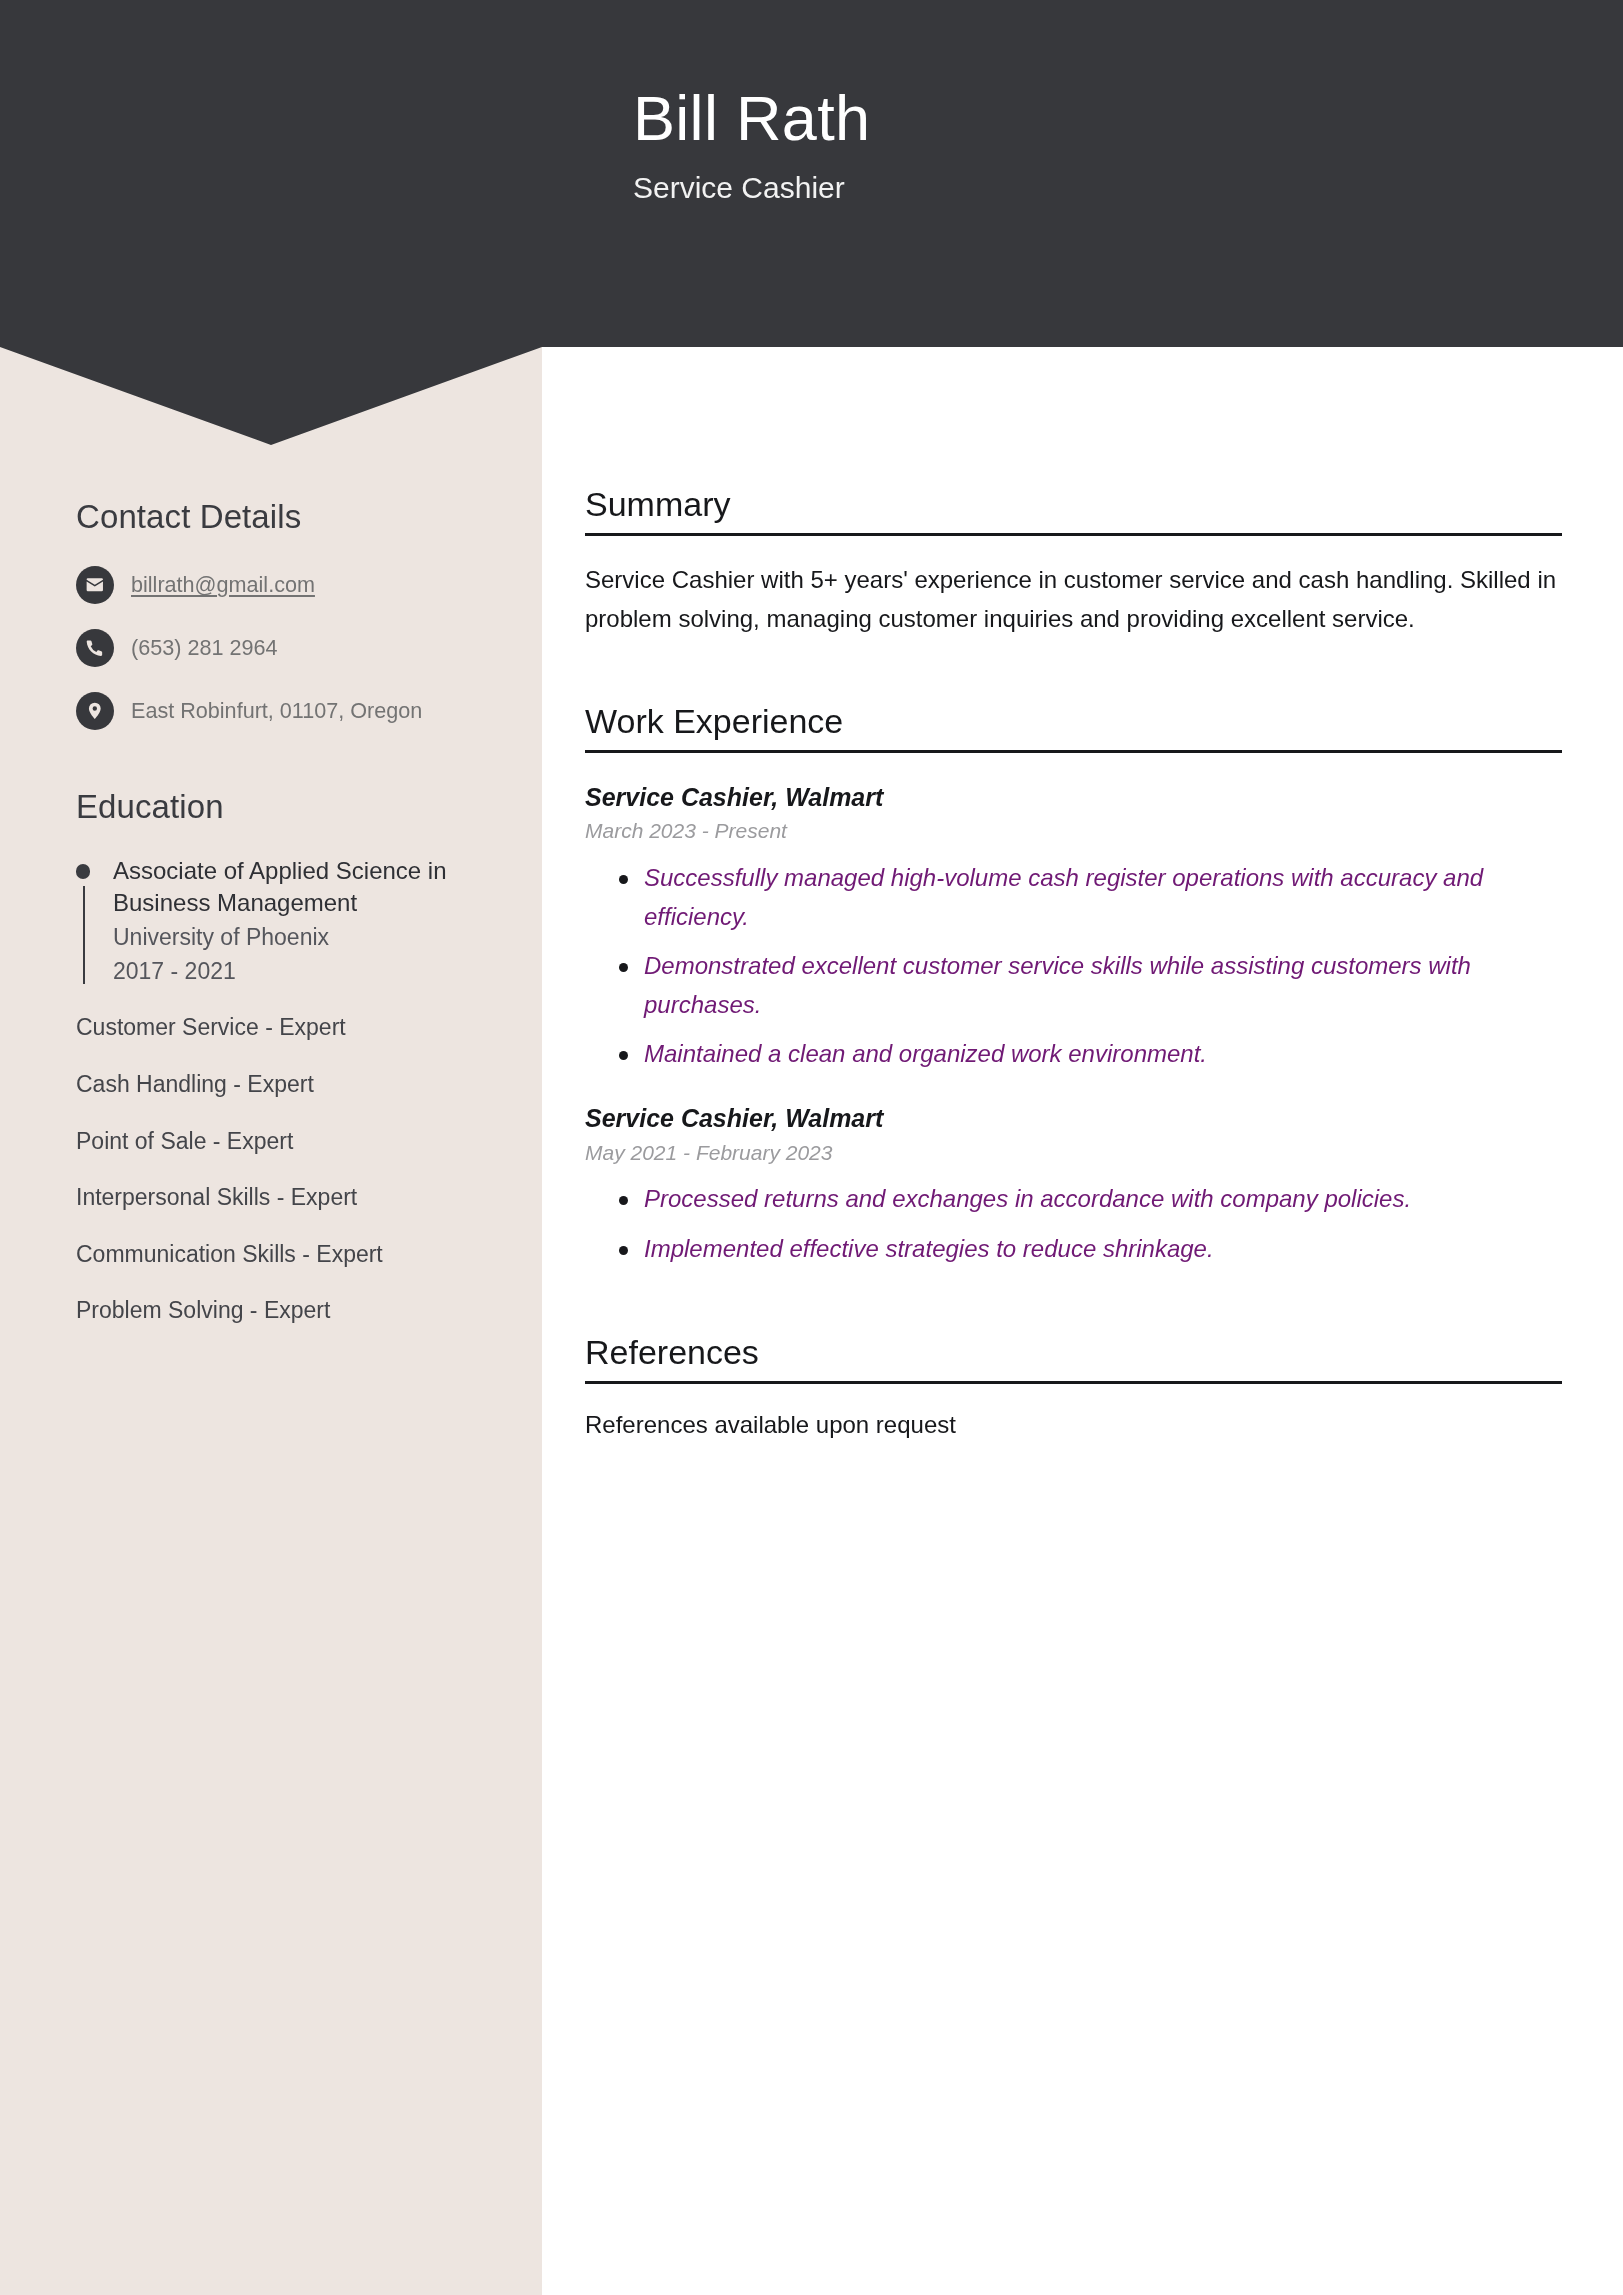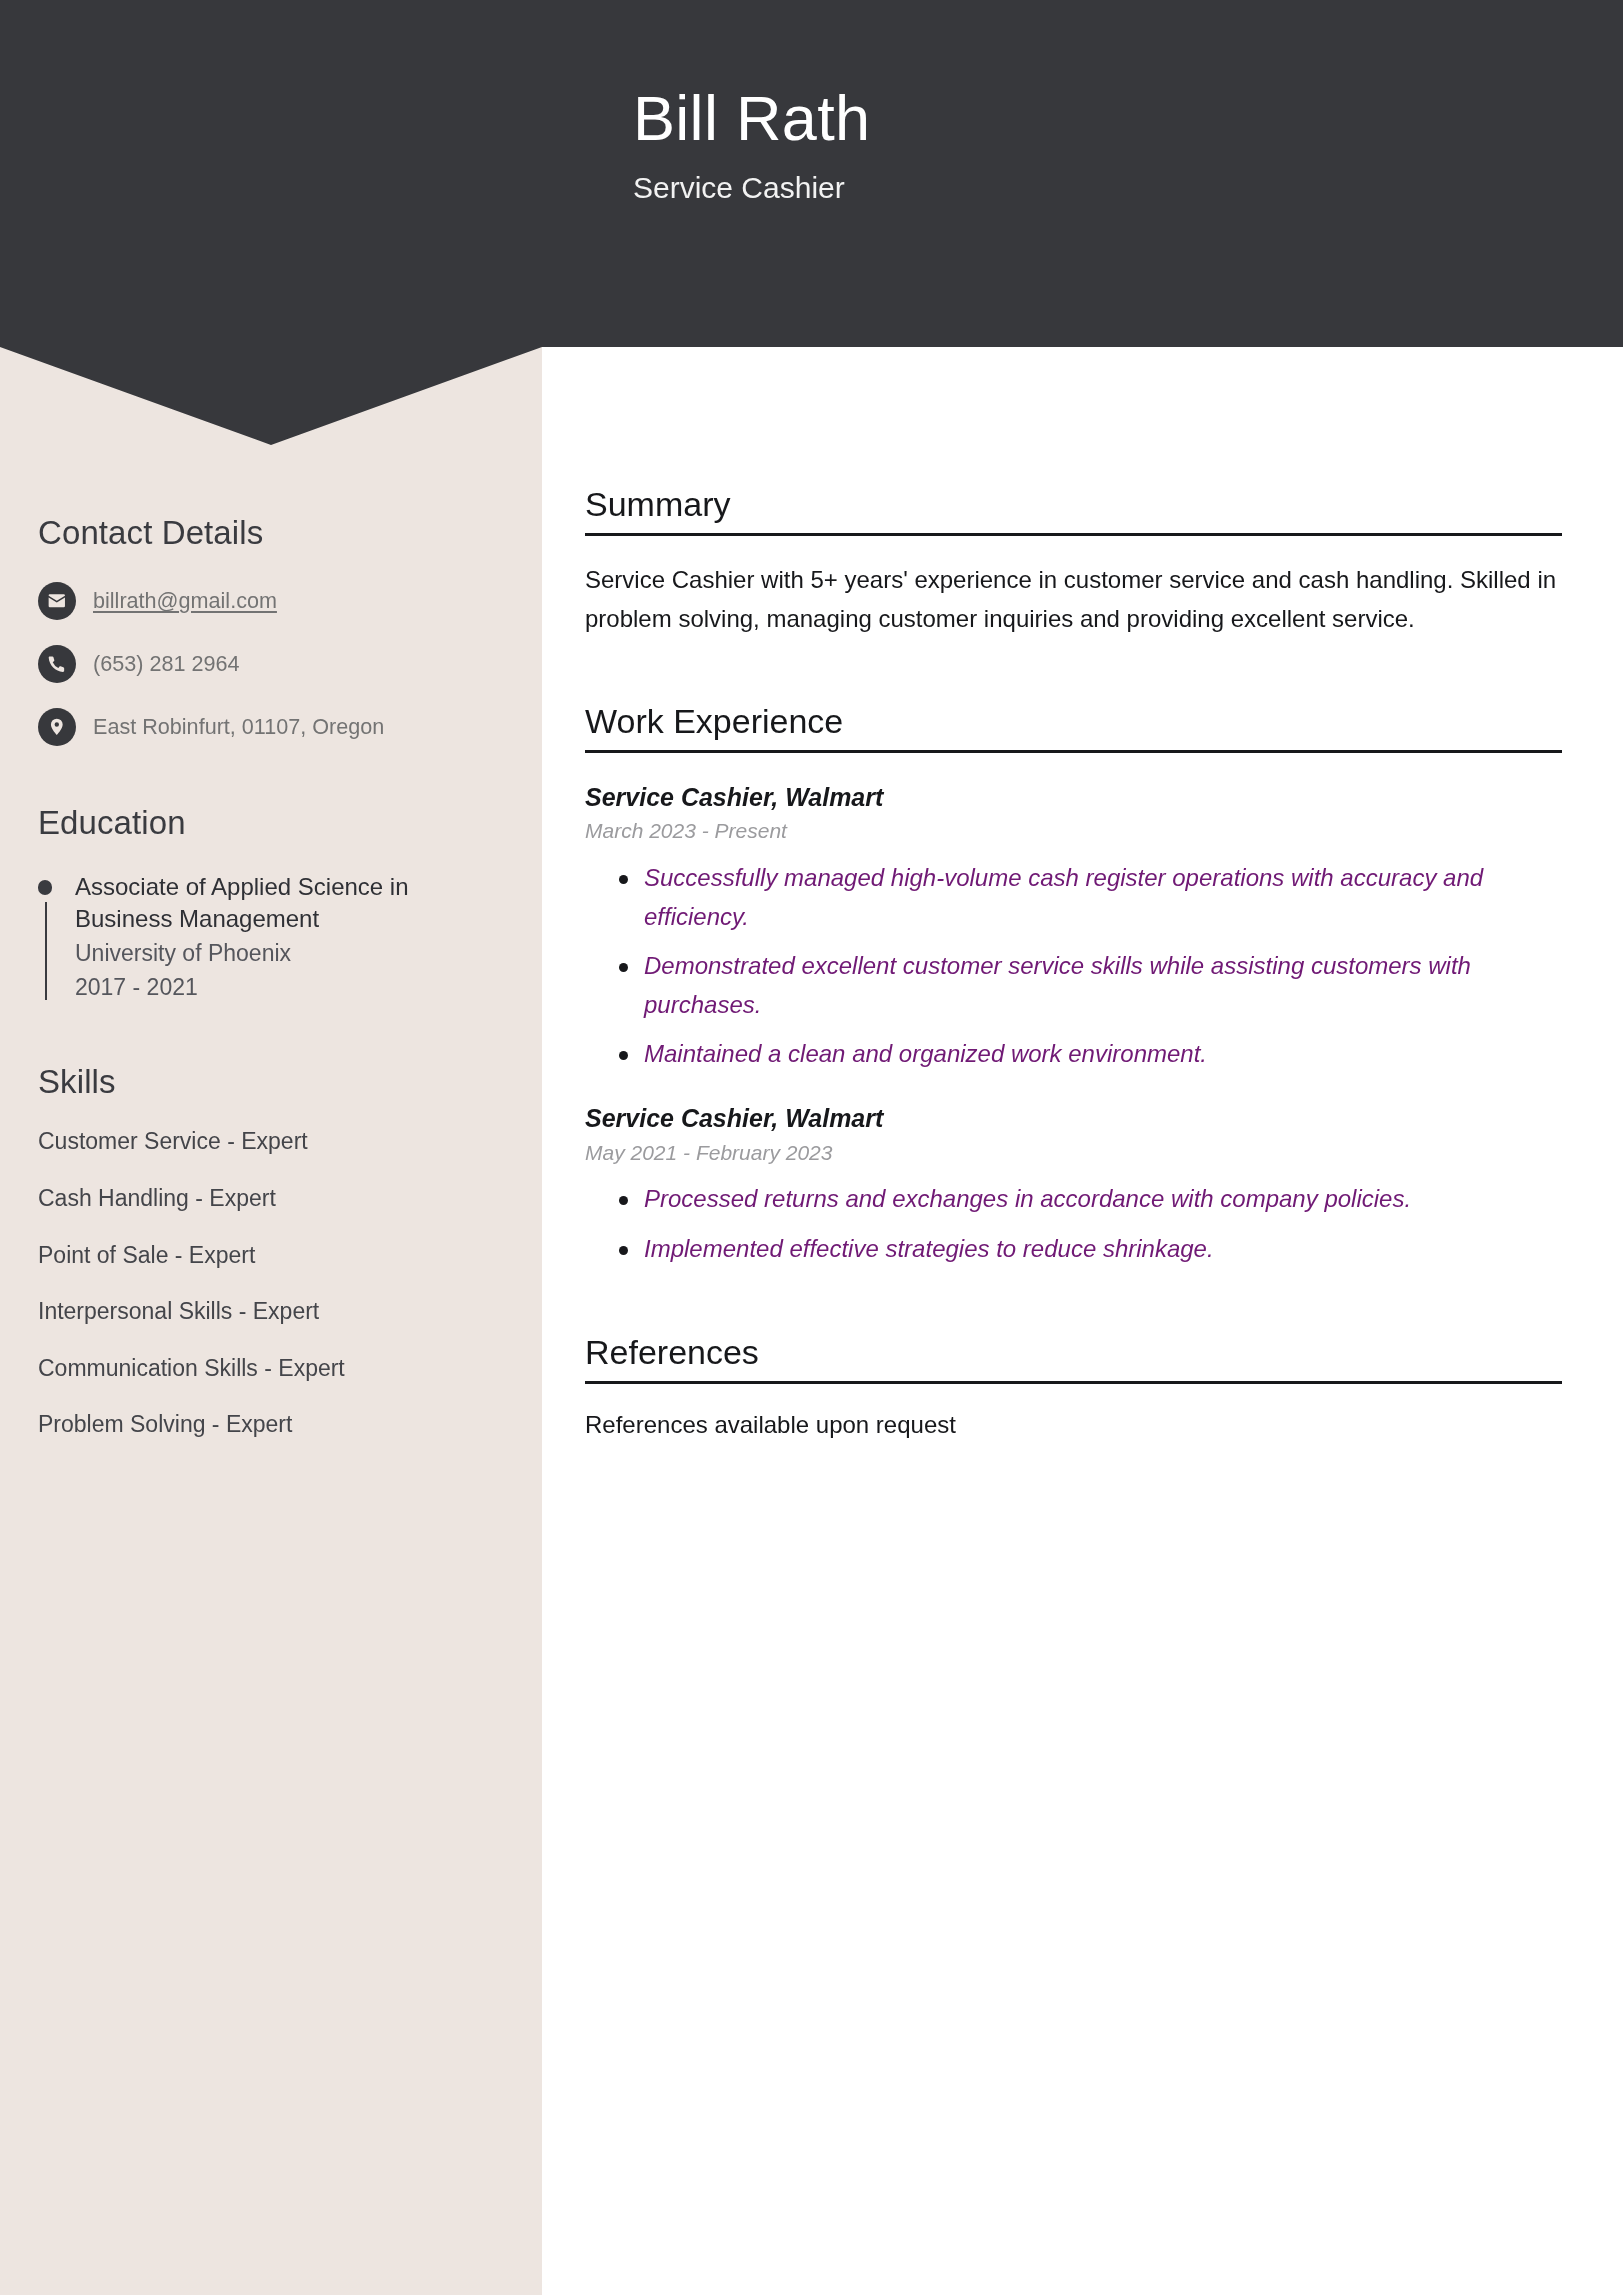--- a/index.html
+++ b/index.html
@@ -113,24 +113,24 @@
     margin-top: 19.6px;
     font-size: 30px;
     font-weight: 400;
     color: #f2f2f2;
   }
 
   
   .side-content {
     position: absolute;
     left: 0;
-    top: 16px;
+    top: 0;
     width: 542px;
     z-index: 5;
-    padding: 498px 46px 0 38px;
+    padding: 498px 46px 0 76px;
   }
 
   .side-heading {
     font-size: 33px;
     font-weight: 400;
     color: #3a3b40;
     letter-spacing: 0.1px;
   }
 
   .contact-list { margin-top: 30px; }
@@ -352,21 +352,20 @@
     <div class="side-heading edu">Education</div>
 
     <div class="edu-item">
       <span class="edu-dot"></span>
       <span class="edu-line"></span>
       <div class="edu-degree">Associate of Applied Science in Business Management</div>
       <div class="edu-school">University of Phoenix</div>
       <div class="edu-years">2017 - 2021</div>
     </div>
 
-    <div class="side-heading skills">Skills</div>
 
     <div class="skill-list">
       <div class="skill-item">Customer Service - Expert</div>
       <div class="skill-item">Cash Handling - Expert</div>
       <div class="skill-item">Point of Sale - Expert</div>
       <div class="skill-item">Interpersonal Skills - Expert</div>
       <div class="skill-item">Communication Skills - Expert</div>
       <div class="skill-item">Problem Solving - Expert</div>
     </div>
 

